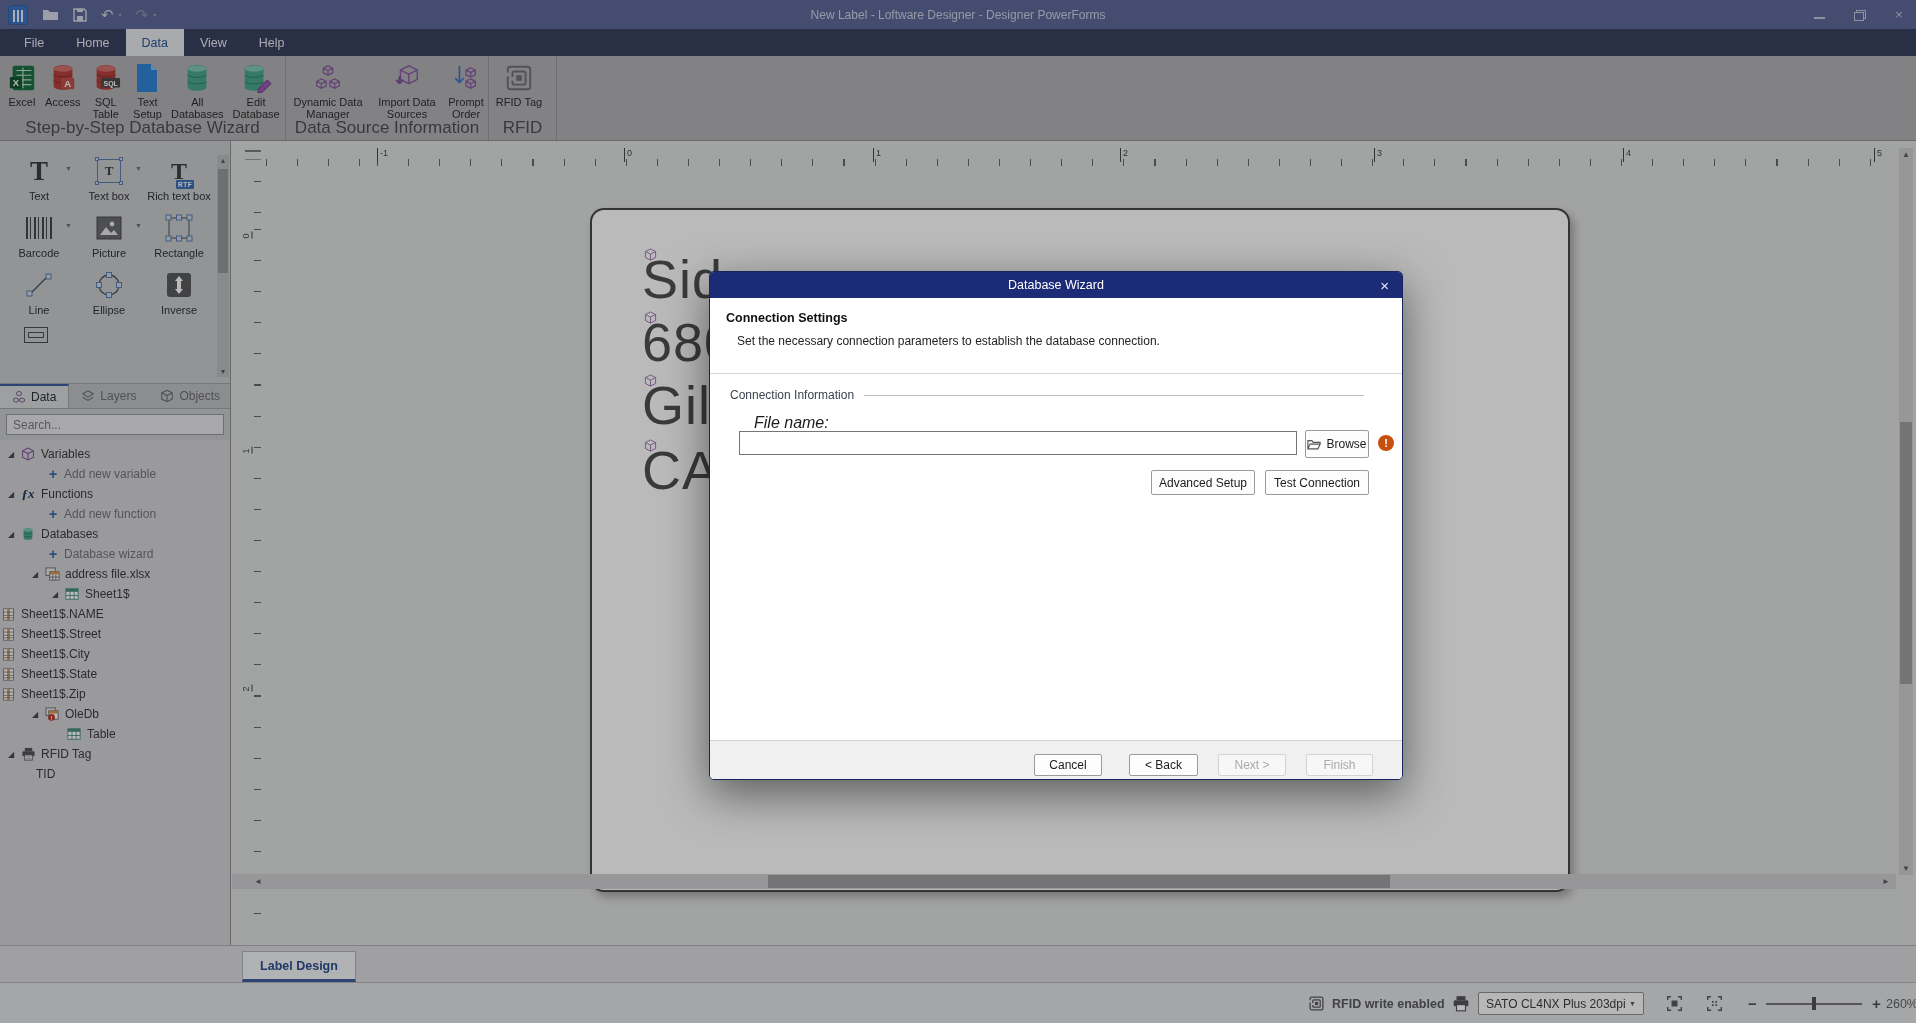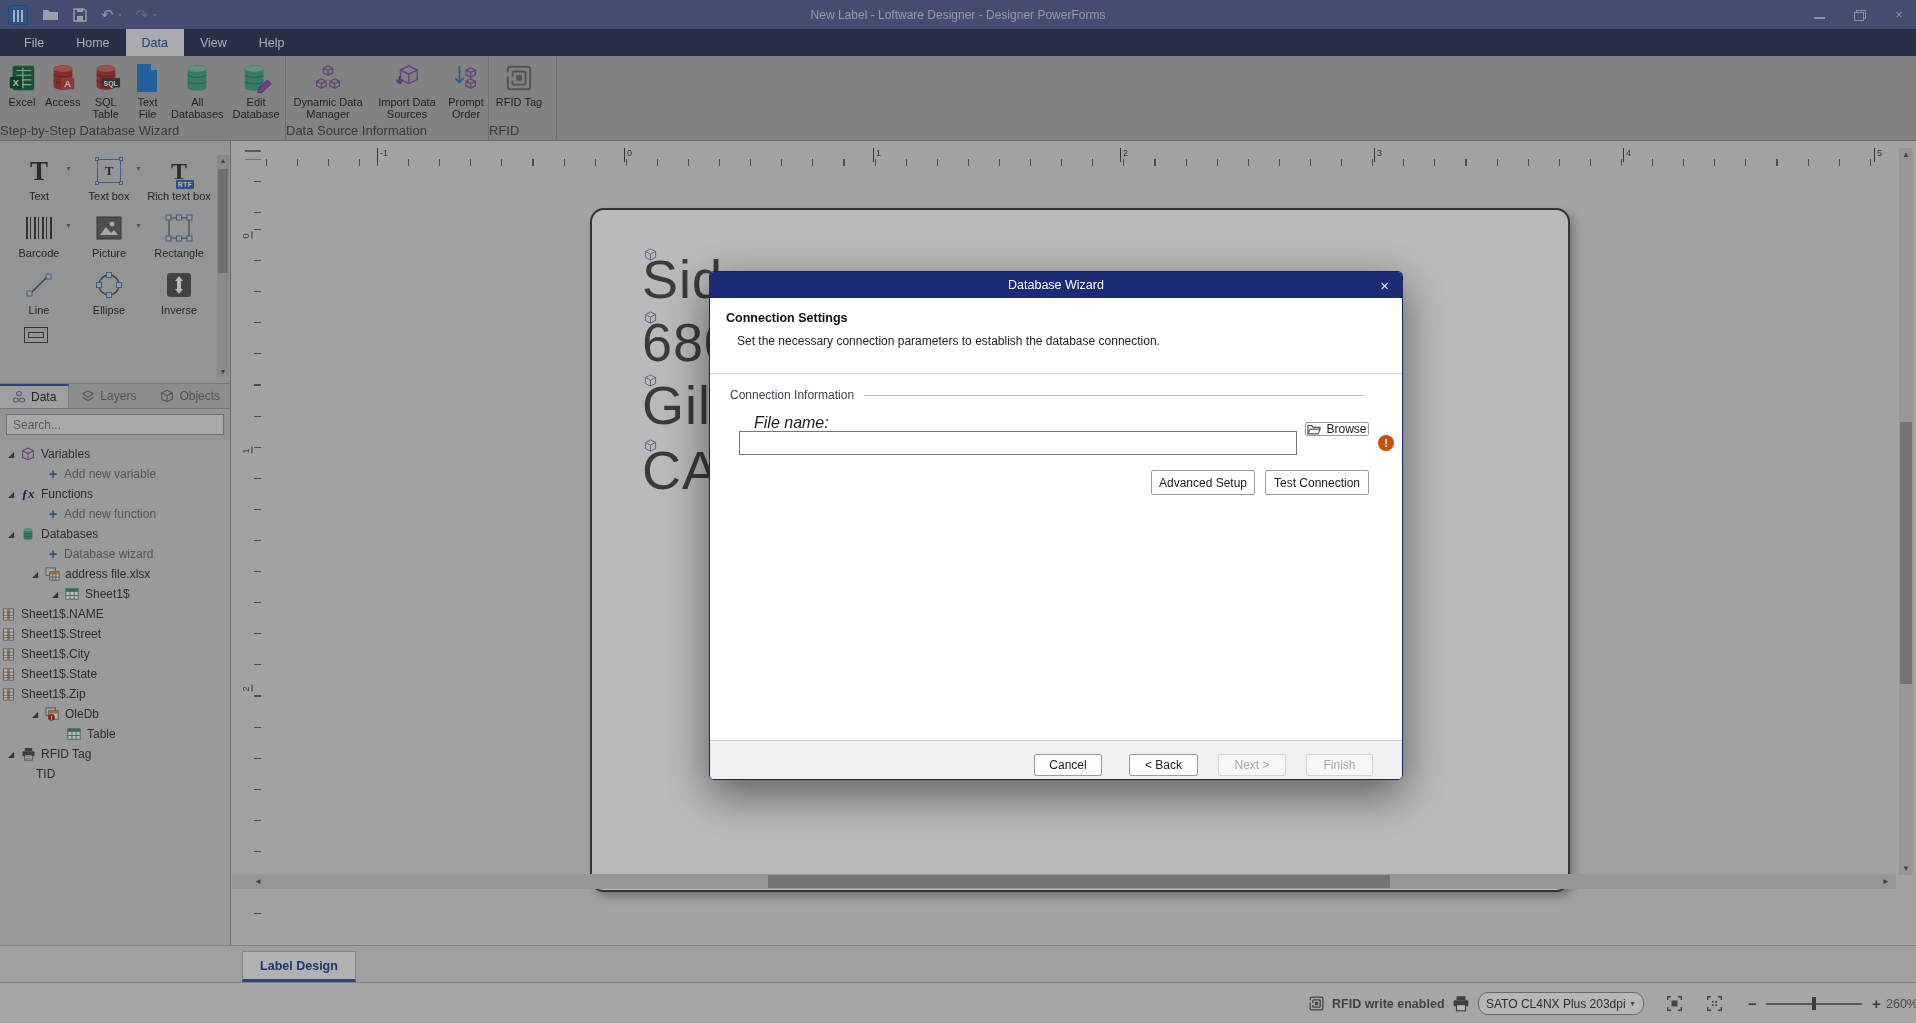--- a/index.html
+++ b/index.html
@@ -30,21 +30,21 @@
   .menubar { position:absolute; left:0; top:29px; width:100%; height:27px; background:#39415f; display:flex; align-items:stretch; padding-left:8px; }
   .mitem { color:#e9ebf2; padding:0 16px; display:flex; align-items:center; font-size:12.5px; }
   .mitem.active { background:#e8e9ec; color:#2b579a; }
 
   
   .ribbon { position:absolute; left:0; top:56px; width:100%; height:85px; background:#b2b3b5; border-bottom:1px solid #8f9092; display:flex; }
   .rgroup { position:relative; display:flex; align-items:flex-start; padding-top:3px; border-right:1px solid #97989a; height:100%; }
   .ritem { display:flex; flex-direction:column; align-items:center; padding-top:2px; }
   .ricon { height:34px; display:flex; align-items:center; justify-content:center; }
   .rlabel { font-size:11px; line-height:12px; color:#2e2e30; text-align:center; margin-top:1px; }
-  .rgl { position:absolute; bottom:2px; left:0; right:0; text-align:left; font-size:13px; color:#4e4f51; white-space:nowrap; }
+  .rgl { position:absolute; bottom:2px; left:0; right:0; text-align:center; font-size:17px; color:#4e4f51; white-space:nowrap; }
 
   
   .leftpanel { position:absolute; left:0; top:141px; width:231px; height:804px; background:#c9cbce; border-right:1px solid #8f9092; }
   .toolbox { position:relative; height:242px; }
   .tgrid { display:grid; grid-template-columns:70px 70px 70px; padding:14px 0 0 4px; row-gap:10px; }
   .tool { display:flex; flex-direction:column; align-items:center; position:relative; }
   .tool .ticon2 { height:32px; display:flex; align-items:center; justify-content:center; }
   .tool .tlab { font-size:11px; line-height:12px; color:#323335; text-align:center; margin-top:3px; }
   .tdd { position:absolute; right:2px; top:10px; font-size:7px; color:#6f7073; }
   .serifT { font-family:"Liberation Serif", serif; font-weight:bold; color:#3c3d3f; }
@@ -99,21 +99,21 @@
 
   
   .tabstrip { position:absolute; left:0; top:945px; width:100%; height:37px; background:#dcdcde; border-top:1px solid #b0b1b3; }
   .doctab { position:absolute; left:242px; top:5px; width:114px; height:31px; background:#f2f4f7; border:1px solid #b4b5b8; border-bottom:3px solid #3f5fa0; display:flex; align-items:center; justify-content:center; font-weight:bold; font-size:12.5px; color:#2d4e8f; }
 
   
   .statusbar { position:absolute; left:0; top:982px; width:100%; height:41px; background:#e3e4e6; border-top:1px solid #b5b6b8; }
   .st { position:absolute; top:0; height:41px; display:flex; align-items:center; }
   .strfid { left:1308px; gap:7px; color:#5a5b5e; font-weight:bold; font-size:12.5px; }
   .stprn { left:1452px; }
-  .stsel { left:1478px; top:9px; height:23px; width:166px; background:#fbfbfc; border:1px solid #8f9094; border-radius:10px; display:flex; align-items:center; padding:0 7px; font-size:12px; color:#3d3e40; }
+  .stsel { left:1478px; top:9px; height:23px; width:166px; background:#fbfbfc; border:1px solid #8f9094; border-radius:2px; display:flex; align-items:center; padding:0 7px; font-size:12px; color:#3d3e40; }
   .stsel .dd { margin-left:auto; font-size:7px; color:#5c5d60; }
   .stfit1 { left:1666px; } .stfit2 { left:1706px; }
   .stminus { left:1748px; color:#515254; font-size:15px; font-weight:bold; }
   .sttrack { position:absolute; left:1766px; top:20px; width:96px; height:2px; background:#76777a; }
   .stknob { position:absolute; left:1812px; top:14px; width:4px; height:13px; background:#515254; }
   .stplus { left:1872px; color:#515254; font-size:15px; font-weight:bold; }
   .stzoom { left:1886px; color:#626366; font-size:12.5px; }
 
   
   .dim { position:absolute; inset:0; background:rgba(0,0,0,0.27); z-index:40; }
@@ -123,21 +123,21 @@
   .dtitle { height:26px; background:#1b2b76; color:#fff; display:flex; align-items:center; justify-content:center; position:relative; font-size:12.5px; }
   .dclose { position:absolute; right:9px; top:0; height:26px; display:flex; align-items:center; color:#e8eaf5; font-size:15px; padding:0 4px; }
   .dheader { padding:13px 16px 0 16px; height:76px; border-bottom:1px solid #d6d6d6; }
   .dheader h1 { font-size:12.5px; color:#101010; }
   .dheader p { margin:9px 0 0 11px; font-size:12px; color:#232323; }
   .dbody { position:relative; flex:1; background:#fff; }
   .dsection { position:absolute; left:20px; right:38px; top:14px; display:flex; align-items:center; gap:10px; font-size:12px; color:#3c4450; }
   .dsection .rule { flex:1; height:1px; background:#b8bdc6; }
   .dfile { position:absolute; left:44px; top:40px; font-size:16px; color:#1c1c1c;font-style:italic; }
   .dinput { position:absolute; left:29px; top:57px; width:558px; height:24px; border:1px solid #767676; font-size:12px; padding:0 6px; font-family:"Liberation Sans",sans-serif; }
-  .dbrowse { position:absolute; left:595px; top:48px; width:64px; height:14px; }
+  .dbrowse { position:absolute; left:595px; top:56px; width:64px; height:28px; }
   .warn { position:absolute; left:668px; top:61px; width:16px; height:16px; border-radius:50%; background:#c8500f; color:#fff; font-weight:bold; font-size:11px; text-align:center; line-height:16px; }
   .dadv { position:absolute; left:441px; top:96px; width:104px; height:25px; }
   .dtest { position:absolute; left:555px; top:96px; width:104px; height:25px; }
   .btn { background:#fdfdfd; border:1px solid #9b9b9b; border-radius:2px; font-size:12px; color:#1c1c1c; display:flex; align-items:center; justify-content:center; gap:5px; font-family:"Liberation Sans",sans-serif; }
   .dfooter { height:39px; background:#f0f0f0; border-top:1px solid #d0d0d0; position:relative; }
   .fbtn { position:absolute; top:13px; width:68px; height:22px; }
   .bcancel { left:324px; } .bback { left:419px; width:69px; } .bnext { left:508px; } .bfinish { left:596px; width:67px; }
   .disabled { color:#a9a9a9; border-color:#d4d4d4; background:#f7f7f7; }
 </style>
 </head>
@@ -218,21 +218,21 @@
           </span>
         <span class="rlabel">SQL Table</span>
       </div>
       <div class="ritem" style="width:40px">
         <span class="ricon">
           <svg width="26" height="30" viewBox="0 0 26 30">
               <path d="M3 1h14l6 6v22H3z" fill="#2f86d6"></path>
               <path d="M17 1v6h6z" fill="#8cbfea"></path>
             </svg>
           </span>
-        <span class="rlabel">Text File</span>
+        <span class="rlabel">Text Setup</span>
       </div>
       <div class="ritem" style="width:60px">
         <span class="ricon">
           <svg width="30" height="30" viewBox="0 0 32 32">
               <path d="M6 6c0-2 4.5-3.5 10-3.5S26 4 26 6v20c0 2-4.5 3.5-10 3.5S6 28 6 26z" fill="#4aa88d"></path>
               <ellipse cx="16" cy="6" rx="10" ry="3.2" fill="#84c8b4"></ellipse>
               <path d="M6 13c2 1.5 5.7 2.3 10 2.3s8-.8 10-2.3M6 20c2 1.5 5.7 2.3 10 2.3s8-.8 10-2.3" stroke="#2e7f69" fill="none"></path>
             </svg>
           </span>
         <span class="rlabel">All Databases</span>

